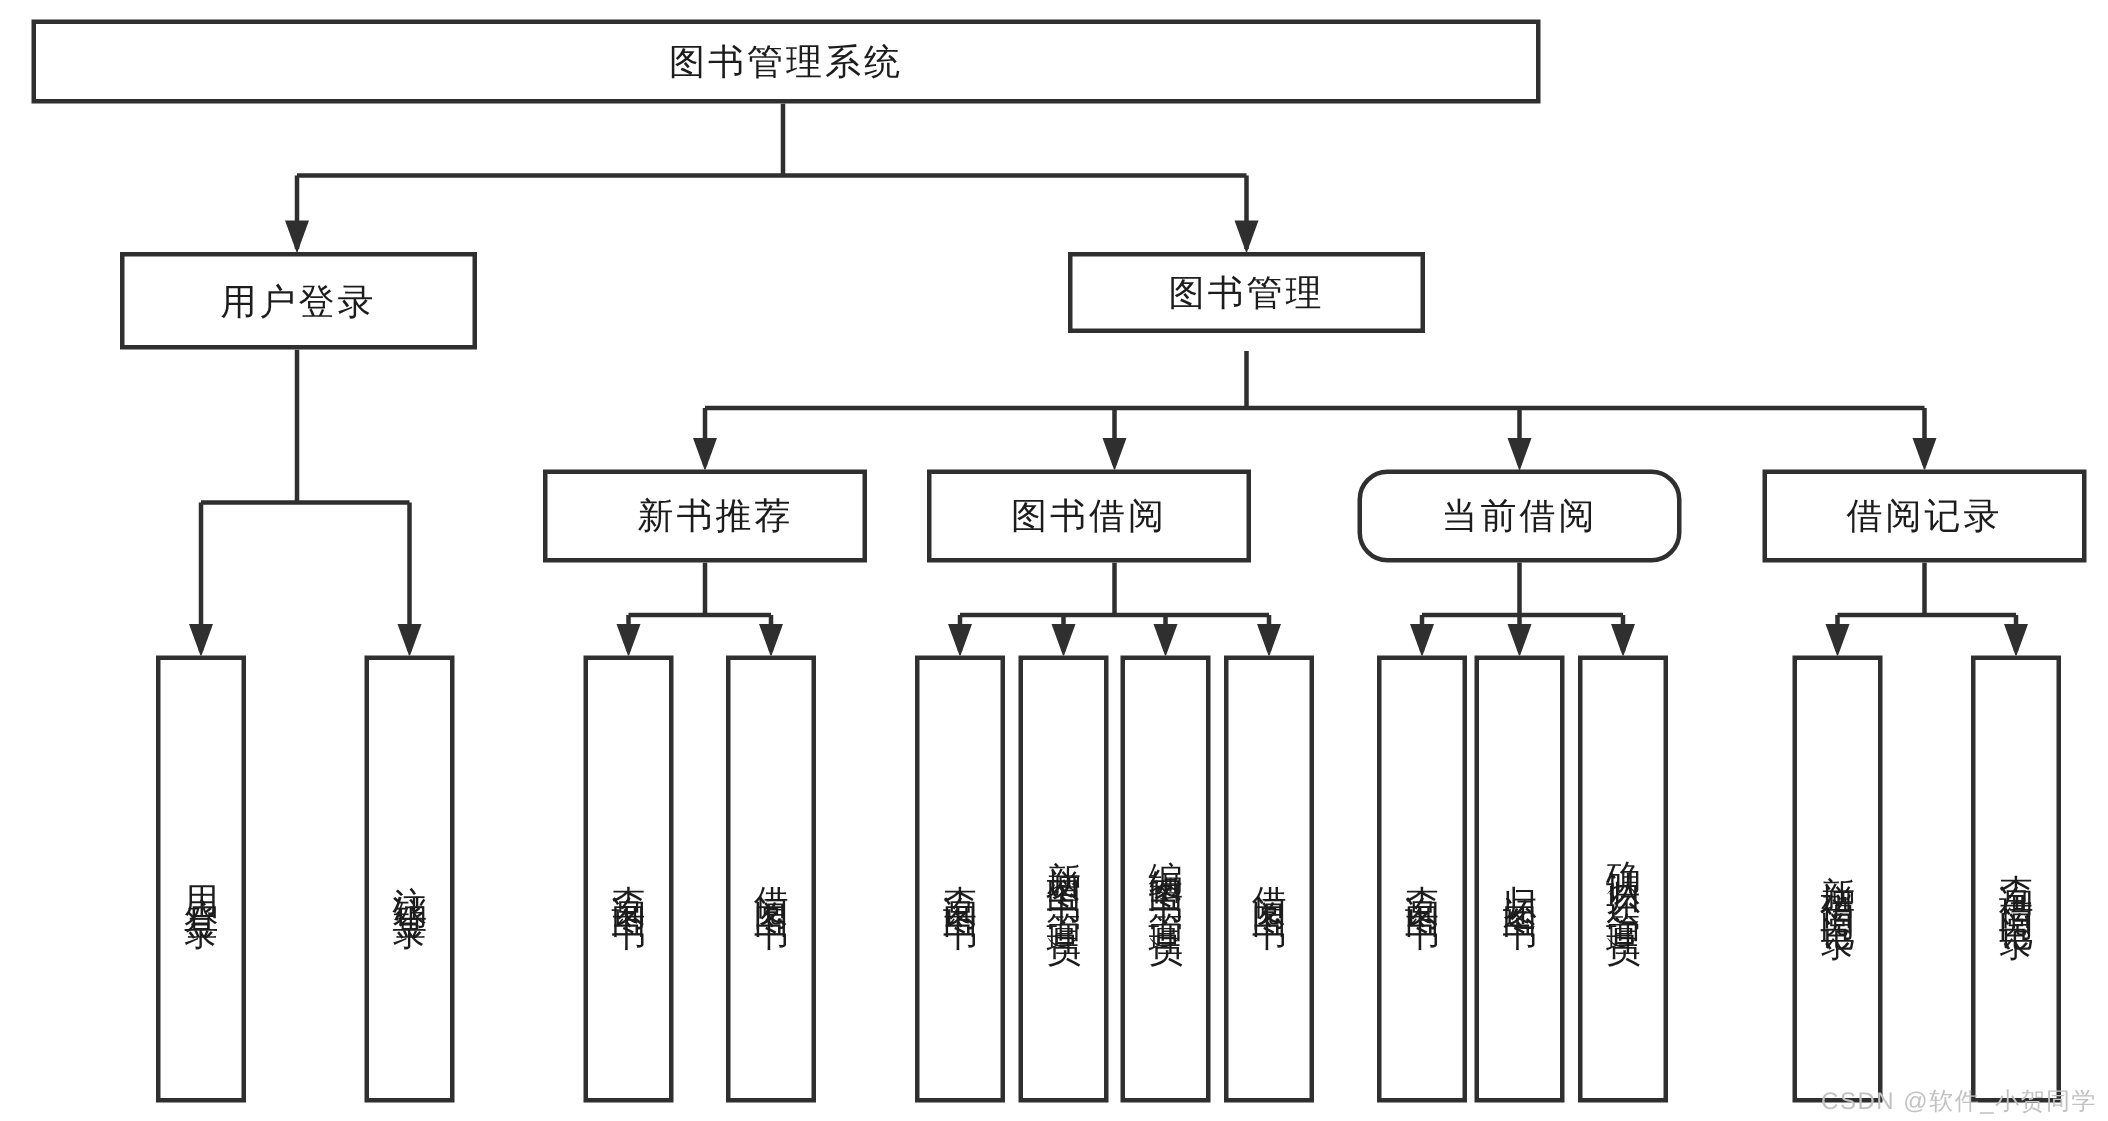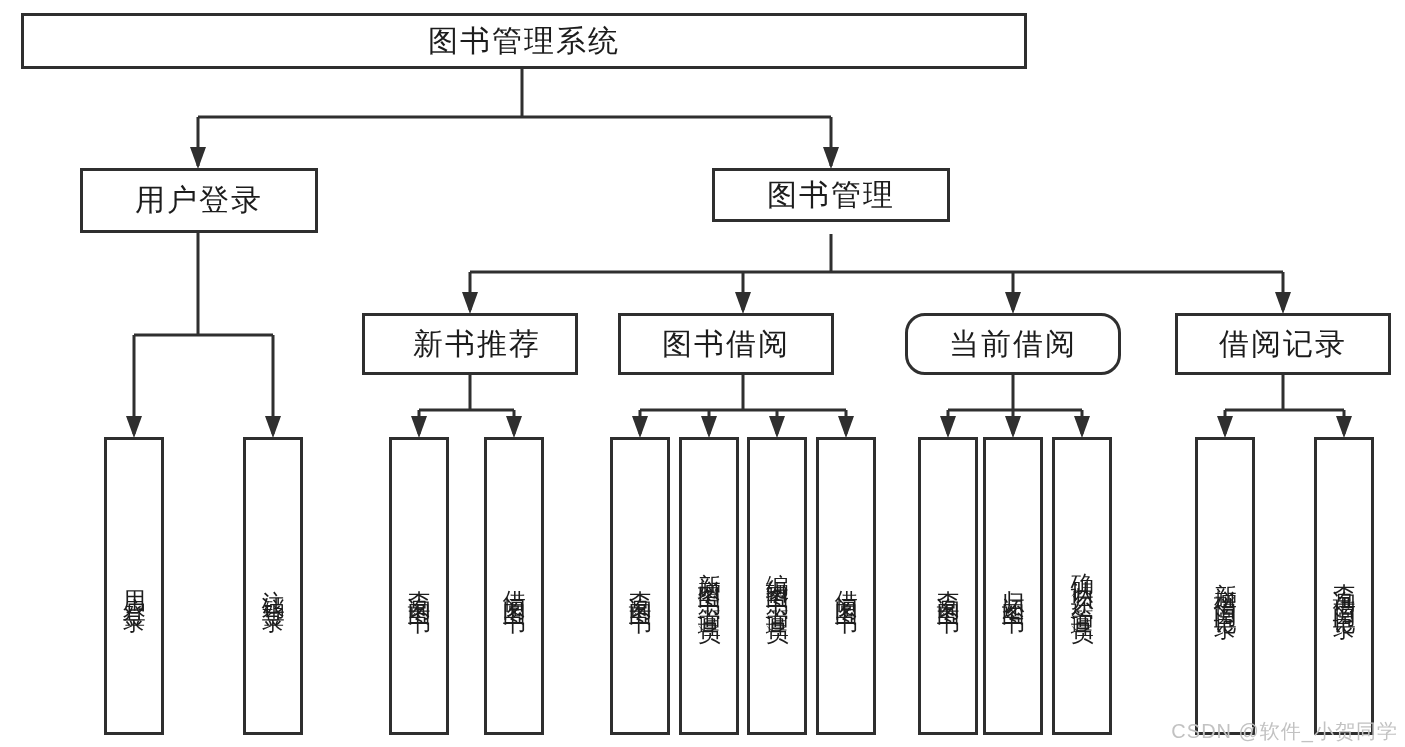--- a/index.html
+++ b/index.html
@@ -23,21 +23,21 @@
     color:var(--line);
   }
   .node{
     position:absolute;
     box-sizing:border-box;
     background:var(--box-bg);
     border:3px solid var(--line);
     display:flex;align-items:center;justify-content:center;
   }
   .hbox{
-    font-size:30px;
+    font-size:24px;
     letter-spacing:2px;
     white-space:nowrap;
   }
   .vbox .vtext{
     writing-mode:vertical-rl;
     text-orientation:mixed;
     font-size:23px;
     letter-spacing:7px;
     line-height:1.1;
   }
@@ -49,21 +49,21 @@
   .l3-0   {left:362px;padding-left:14px;}  .l3-1{left:618px;}  .l3-2{left:905px;border-radius:20px;}  .l3-3{left:1175px;}
   .leaf   {top:437px;  width:60px;  height:298px;}
   .lfA0{left:104px;} .lfA1{left:243px;}
   .lfB0{left:389px;} .lfB1{left:484px;}
   .lfC0{left:610px;} .lfC1{left:679px;} .lfC2{left:747px;} .lfC3{left:816px;}
   .lfD0{left:918px;} .lfD1{left:983px;} .lfD2{left:1052px;}
   .lfE0{left:1195px;} .lfE1{left:1314px;}
   .watermark{
     position:absolute;
     right:7px;bottom:2px;
-    font-size:20px;
+    font-size:16px;
     color:var(--wm);
     letter-spacing:1px;
     z-index:5;
     white-space:nowrap;
   }
 </style>
 </head>
 <body>
 
 <div class="canvas">

